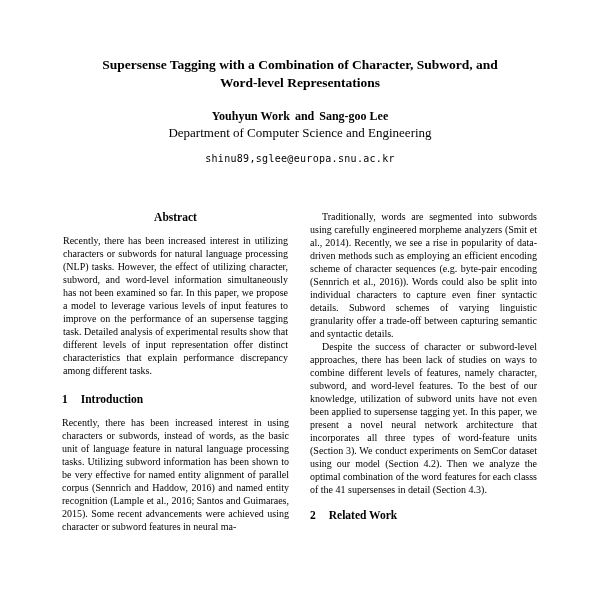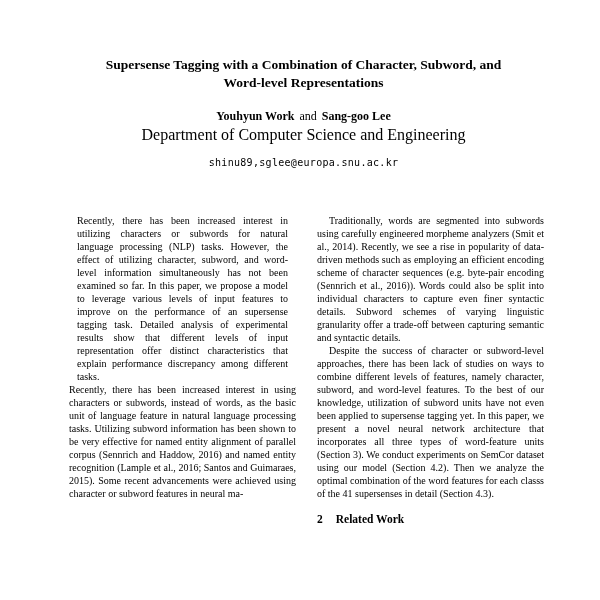--- a/index.html
+++ b/index.html
@@ -6,34 +6,33 @@
   .page {
     position: relative;
     width: 600px;
     height: 600px;
     margin: 0 auto;
     background: #ffffff;
     color: #000;
     font-family: "Liberation Serif", serif;
     overflow: hidden;
     box-sizing: border-box;
-    padding-left: 7px;
   }
   .paper-header { text-align: center; padding-top: 56px; }
   .title {
     font-size: 13.5px;
     font-weight: bold;
     line-height: 1.35;
     margin: 0 auto;
     width: 432px;
   }
   .authors { margin-top: 17px; font-size: 12px; }
   .author { font-weight: bold; }
-  .conj { font-weight: normal; margin: 16px 2px; }
-  .affil { font-size: 16px; line-height: 1.28; margin-top: 1px; }
+  .conj { font-weight: bold; margin: 16px 2px; }
+  .affil { font-size: 13px; line-height: 1.28; margin-top: 1px; }
   .email {
     font-family: "DejaVu Sans Mono", "Liberation Mono", monospace;
     font-size: 10px;
     margin-top: 11px;
     letter-spacing: 0.3px;
   }
   .columns {
     display: flex;
     gap: 21px;
     padding: 0 62px;
@@ -45,21 +44,21 @@
     font-size: 10px;
     line-height: 1.3;
     text-align: justify;
   }
   .abstract-heading {
     text-align: center;
     font-size: 11.5px;
     font-weight: bold;
     margin: 0 0 9px 0;
   }
-  .abstract-text { margin: 0 8px; }
+  .abstract-text { margin: 0 1px; }
   .section-heading {
     font-size: 11.5px;
     font-weight: bold;
     text-align: left;
     margin: 15px 0 9px 0;
   }
   .section-heading .sec-num { margin-right: 13px; }
   .section-heading.clipped { margin-top: 12px; }
   .body-par { margin: 0; text-indent: 12px; }
   .body-par.no-indent { text-indent: 0; }
@@ -77,21 +76,25 @@
       <span class="conj">and</span>
       <span class="author">Sang-goo Lee</span>
     </div>
     <div class="affil">Department of Computer Science and Engineering</div>
     <div class="email">shinu89,sglee@europa.snu.ac.kr</div>
   </header>
 
   <div class="columns">
 
     <div class="col">
+      <h2 class="abstract-heading">Abstract</h2>
       <p class="abstract-text">Recently, there has been increased interest in utilizing characters or subwords for natural language processing (NLP) tasks. However, the effect of utilizing character, subword, and word-level information simultaneously has not been examined so far. In this paper, we propose a model to leverage various levels of input features to improve on the performance of an supersense tagging task. Detailed analysis of experimental results show that different levels of input representation offer distinct characteristics that explain performance discrepancy among different tasks.</p>
+      <h3 class="section-heading">
+        <span class="sec-num">1</span><span>Introduction</span>
+      </h3>
       <p class="body-par no-indent">Recently, there has been increased interest in using characters or subwords, instead of words, as the basic unit of language feature in natural language processing tasks. Utilizing subword information has been shown to be very effective for named entity alignment of parallel corpus (Sennrich and Haddow, 2016) and named entity recognition (Lample et al., 2016; Santos and Guimaraes, 2015). Some recent advancements were achieved using character or subword features in neural ma-</p>
     </div>
 
     <div class="col">
       <p class="body-par">Traditionally, words are segmented into subwords using carefully engineered morpheme analyzers (Smit et al., 2014). Recently, we see a rise in popularity of data-driven methods such as employing an efficient encoding scheme of character sequences (e.g. byte-pair encoding (Sennrich et al., 2016)). Words could also be split into individual characters to capture even finer syntactic details. Subword schemes of varying linguistic granularity offer a trade-off between capturing semantic and syntactic details.</p>
       <p class="body-par">Despite the success of character or subword-level approaches, there has been lack of studies on ways to combine different levels of features, namely character, subword, and word-level features. To the best of our knowledge, utilization of subword units have not even been applied to supersense tagging yet. In this paper, we present a novel neural network architecture that incorporates all three types of word-feature units (Section 3). We conduct experiments on SemCor dataset using our model (Section 4.2). Then we analyze the optimal combination of the word features for each classs of the 41 supersenses in detail (Section 4.3).</p>
       <h3 class="section-heading clipped">
         <span class="sec-num">2</span><span>Related Work</span>
       </h3>
     </div>

